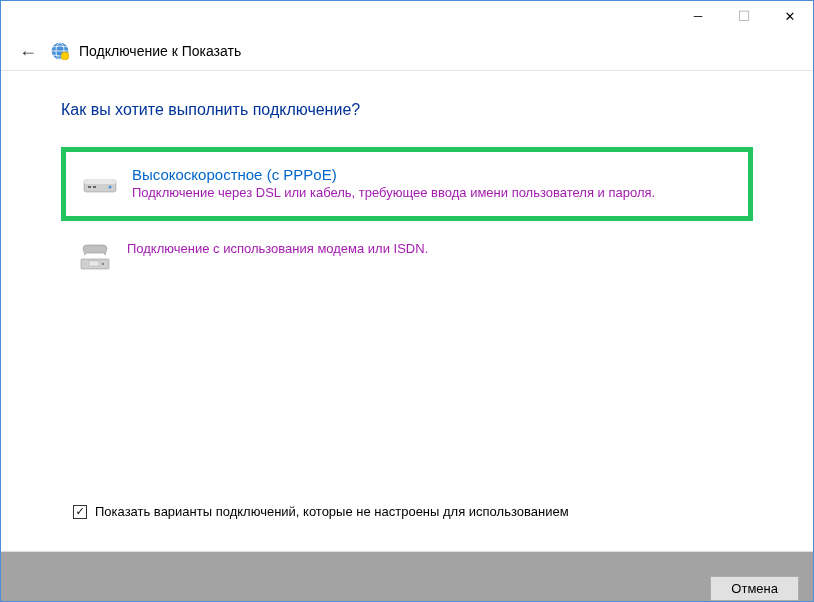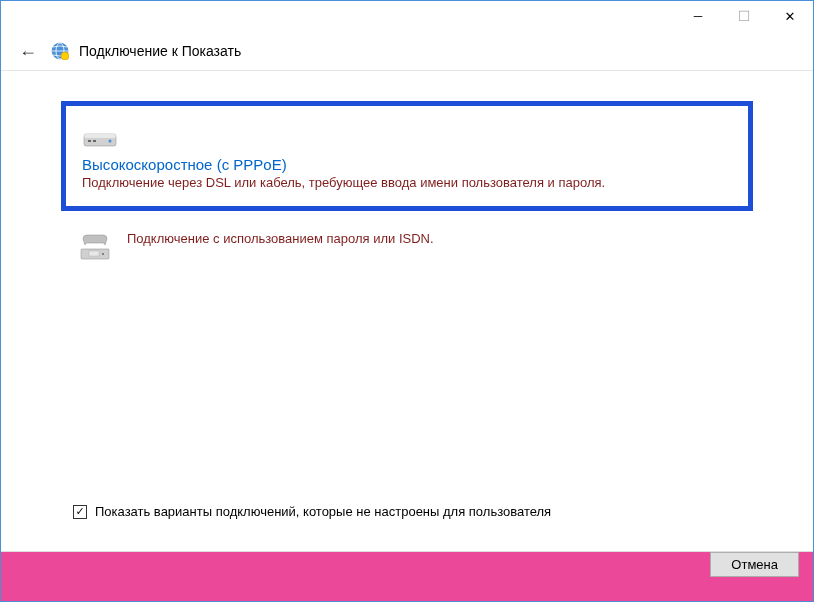--- a/index.html
+++ b/index.html
@@ -65,40 +65,39 @@
       color: #003399;
       margin-bottom: 28px;
     }
     .option {
       display: flex;
       align-items: flex-start;
       padding: 14px 16px;
       margin-bottom: 6px;
     }
     .option.highlighted {
-      border: 5px solid #1d4ed8;
-      flex-direction: column;
+      border: 5px solid #22c55e;
     }
     .option-icon {
       width: 36px;
       height: 36px;
       margin-right: 14px;
       flex-shrink: 0;
     }
     .option-text {
       flex: 1;
     }
     .option-title {
       font-size: 15px;
       color: #0066cc;
       margin-bottom: 2px;
     }
     .option-desc {
       font-size: 13px;
-      color: #7f1d1d;
+      color: #a21caf;
       line-height: 1.3;
     }
     .checkbox-row {
       position: absolute;
       bottom: 82px;
       left: 72px;
       display: flex;
       align-items: center;
     }
     .checkbox {
@@ -114,25 +113,25 @@
     .checkbox-label {
       font-size: 13px;
       color: #000;
     }
     .footer {
       position: absolute;
       bottom: 0;
       left: 0;
       right: 0;
       height: 50px;
-      background: #ec4899;
+      background: #a3a3a3;
       border-top: 1px solid #ddd;
       display: flex;
       justify-content: flex-end;
-      align-items: flex-start;
+      align-items: flex-end;
       padding-right: 14px;
     }
     .cancel-btn {
       background: #e1e1e1;
       border: 1px solid #adadad;
       padding: 4px 20px;
       font-size: 13px;
       color: #000;
     }
   </style>
@@ -152,20 +151,21 @@
     <ellipse cx="9" cy="9" rx="4" ry="8" fill="none" stroke="#fff" stroke-width="0.8"></ellipse>
     <line x1="1" y1="9" x2="17" y2="9" stroke="#fff" stroke-width="0.8"></line>
     <path d="M2 5 Q9 3 16 5" fill="none" stroke="#fff" stroke-width="0.8"></path>
     <path d="M2 13 Q9 15 16 13" fill="none" stroke="#fff" stroke-width="0.8"></path>
     <circle cx="14" cy="14" r="4" fill="#ffcc00" stroke="#cc9900" stroke-width="0.5"></circle>
   </svg>
   <span class="header-title">Подключение к Показать</span>
 </div>
 
 <div class="content">
+  <div class="main-question">Как вы хотите выполнить подключение?</div>
 
   <div class="option highlighted">
     <svg class="option-icon" viewBox="0 0 36 36">
       <rect x="2" y="14" width="32" height="12" rx="2" fill="#d0d0d0" stroke="#888" stroke-width="0.5"></rect>
       <rect x="2" y="14" width="32" height="4" rx="2" fill="#e8e8e8"></rect>
       <rect x="6" y="20" width="3" height="2" fill="#666"></rect>
       <rect x="11" y="20" width="3" height="2" fill="#666"></rect>
       <circle cx="28" cy="21" r="1.5" fill="#4a90d9"></circle>
     </svg>
     <div class="option-text">
@@ -175,25 +175,25 @@
   </div>
 
   <div class="option">
     <svg class="option-icon" viewBox="0 0 36 36">
       <rect x="4" y="18" width="28" height="10" rx="1" fill="#d0d0d0" stroke="#888" stroke-width="0.5"></rect>
       <path d="M6 8 Q6 4 10 4 L26 4 Q30 4 30 8 L28 14 Q28 12 26 12 L10 12 Q8 12 8 14 Z" fill="#c0c0c0" stroke="#888" stroke-width="0.5"></path>
       <rect x="12" y="20" width="10" height="5" fill="#e8e8e8" stroke="#999" stroke-width="0.3"></rect>
       <circle cx="26" cy="23" r="1" fill="#666"></circle>
     </svg>
     <div class="option-text">
-      <div class="option-desc">Подключение с использованием пароля или ISDN.</div>
+      <div class="option-desc">Подключение с использования модема или ISDN.</div>
     </div>
   </div>
 </div>
 
 <div class="checkbox-row">
   <div class="checkbox">✓</div>
-  <span class="checkbox-label">Показать варианты подключений, которые не настроены для пользователя</span>
+  <span class="checkbox-label">Показать варианты подключений, которые не настроены для использованием</span>
 </div>
 
 <div class="footer">
   <button class="cancel-btn">Отмена</button>
 </div>
 
 </body></html>

